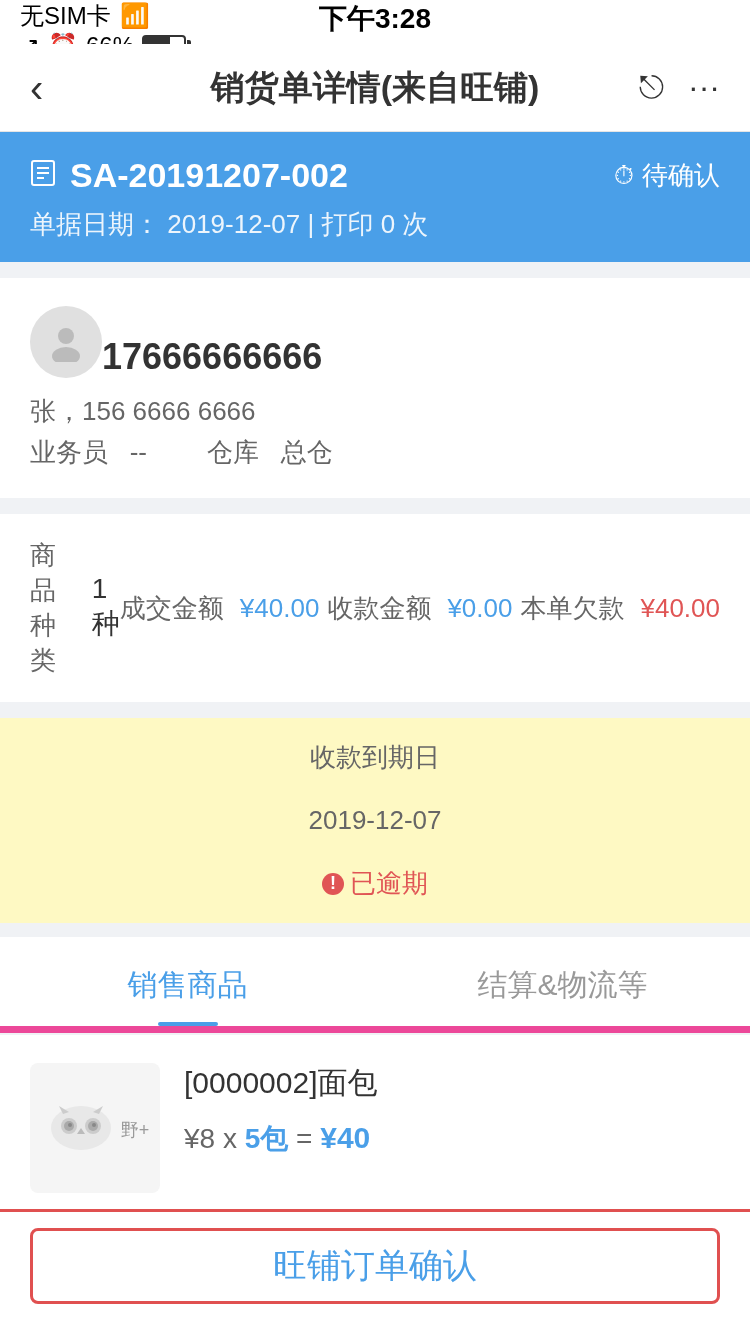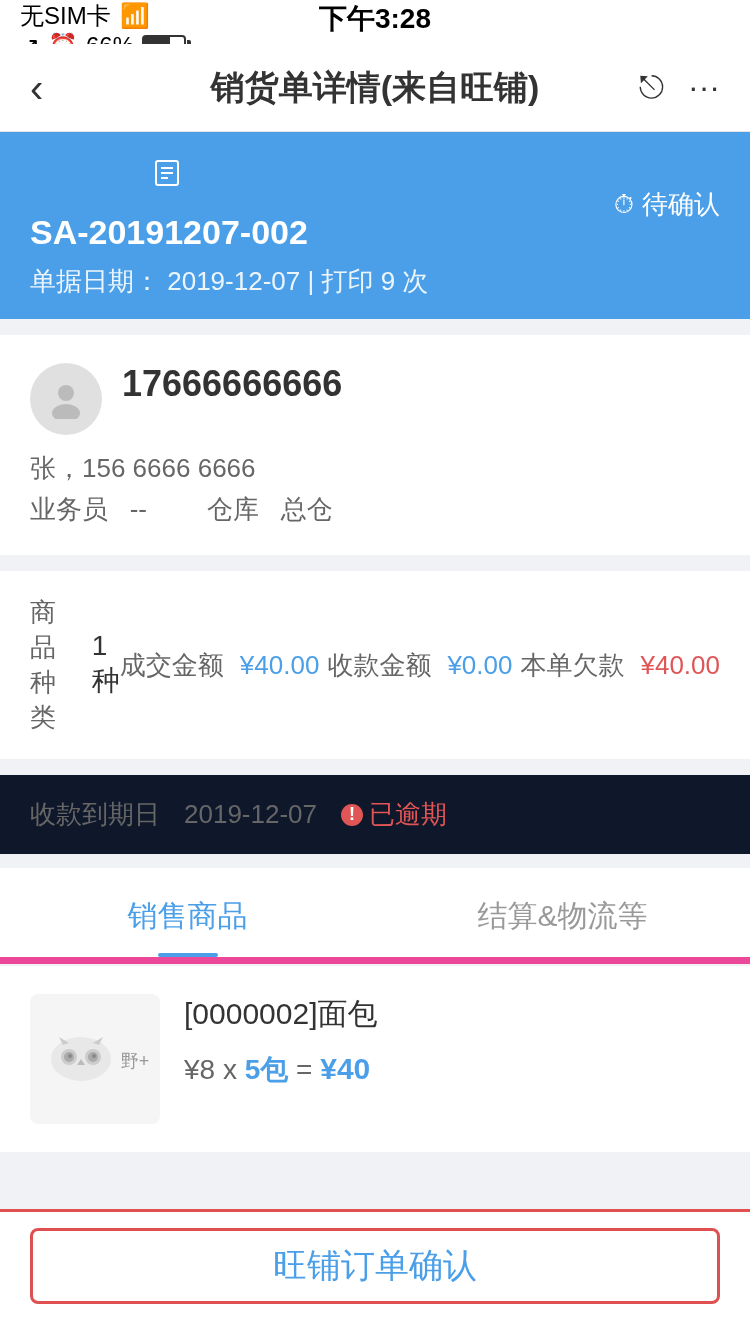--- a/index.html
+++ b/index.html
@@ -95,44 +95,42 @@
       display: flex;
       align-items: center;
       justify-content: space-between;
       margin-bottom: 12px;
     }
     .order-number {
       font-size: 34px;
       font-weight: 700;
       display: flex;
       align-items: center;
-      gap: 18px;
-      flex-direction: column;
+      gap: 10px;
     }
     .order-status {
       display: flex;
       align-items: center;
       gap: 8px;
       font-size: 26px;
     }
     .order-meta {
       font-size: 26px;
       opacity: 0.9;
     }
 
     
     .customer-card {
       background: #fff;
       padding: 28px 30px;
       margin-top: 16px;
     }
     .customer-top {
       display: flex;
-      align-items: flex-start;
-      gap: 20px;
+      align-items: flex-end;
       margin-bottom: 16px;
     }
     .avatar {
       width: 72px;
       height: 72px;
       border-radius: 50%;
       background: #e0e0e0;
       display: flex;
       align-items: center;
       justify-content: center;
@@ -189,28 +187,29 @@
       align-items: center;
       gap: 16px;
       font-size: 26px;
     }
     .stat-row-label { color: #666; }
     .stat-row-value-blue { color: #4a9fe8; }
     .stat-row-value-red { color: #e05555; }
 
     
     .due-card {
-      background: #0f172a;
+      background: #fef9c3;
       padding: 22px 30px;
       margin-top: 16px;
       display: flex;
       align-items: center;
-      gap: 24px;
+      gap: 30px;
       font-size: 26px;
       color: #666;
+      flex-direction: column;
     }
     .overdue-badge {
       background: transparent;
       color: #e05555;
       font-size: 26px;
       display: flex;
       align-items: center;
       gap: 6px;
     }
     .overdue-dot {
@@ -373,21 +372,21 @@
       <span>SA-20191207-002</span>
     </div>
     <div class="order-status">
       <span>⏱</span>
       <span>待确认</span>
     </div>
   </div>
   <div class="order-meta">
     <span>单据日期：</span>
     <span>2019-12-07</span>
-    <span>| 打印 9 次</span>
+    <span>| 打印 0 次</span>
   </div>
 </div>
 
 <div class="customer-card">
   <div class="customer-top">
     <div class="avatar">
       <svg width="40" height="40" viewBox="0 0 40 40">
         <circle cx="20" cy="14" r="8" fill="#bbb"></circle>
         <ellipse cx="20" cy="34" rx="14" ry="9" fill="#bbb"></ellipse>
       </svg>

